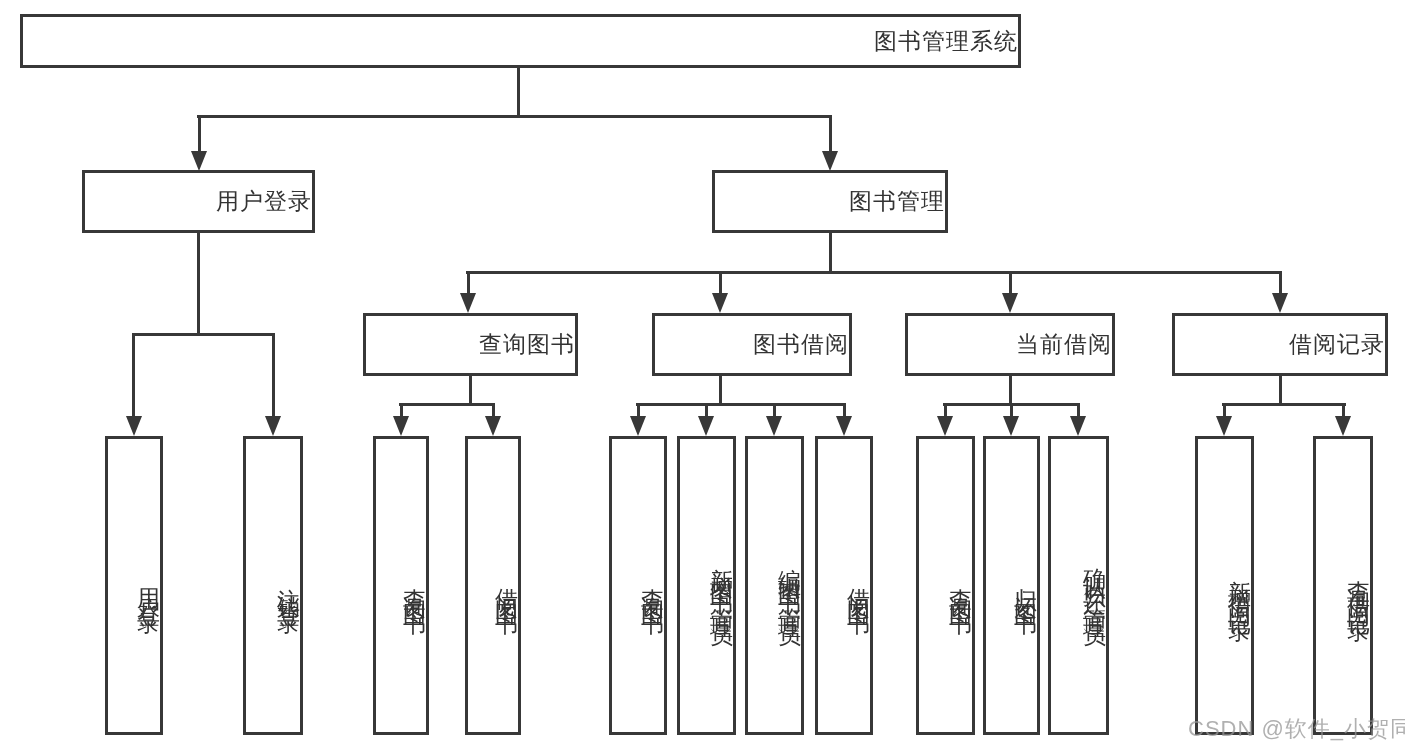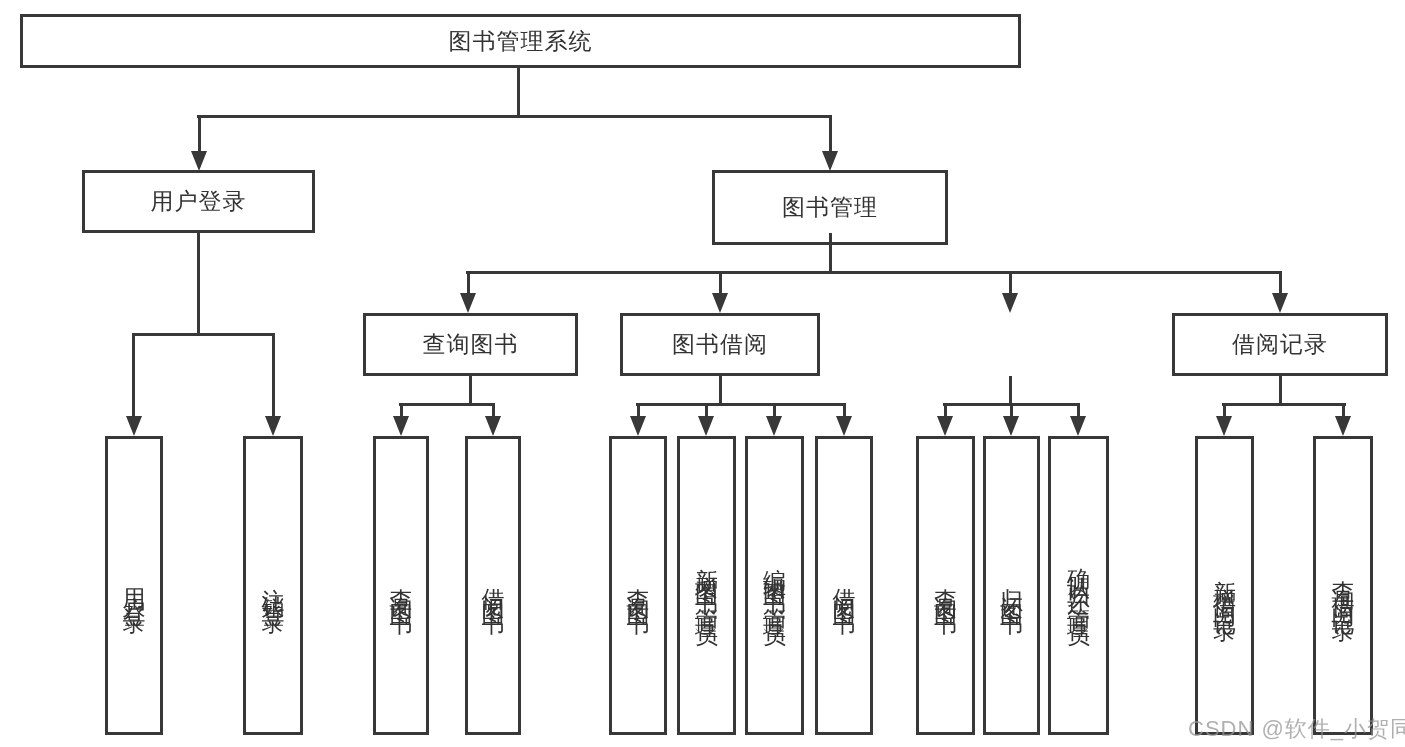--- a/index.html
+++ b/index.html
@@ -4,21 +4,21 @@
 <style>
   html,body { margin:0; padding:0; background:#ffffff; }
   .canvas {
     position:relative; width:1405px; height:747px; overflow:hidden;
     background:#ffffff; font-family:"Liberation Sans","DejaVu Sans",sans-serif;
     color:#333333;
   }
   .node {
     position:absolute; box-sizing:border-box;
     border:3px solid #383838; background:#ffffff;
-    display:flex; align-items:center; justify-content:center;
+    display:flex; align-items:center; justify-content:flex-end;
     font-size:23px; color:#333333; letter-spacing:1px;
   }
   .vnode-text {
     writing-mode:vertical-rl; text-orientation:mixed;
     letter-spacing:8px; line-height:1; font-size:23px; color:#333333;
   }
   .vline, .hline { position:absolute; background:#383838; }
   .arrowhead {
     position:absolute; width:0; height:0;
     border-left:8px solid transparent; border-right:8px solid transparent;
@@ -35,29 +35,32 @@
 
 <div class="canvas">
 
   <div class="node" style="left:20px;top:14px;width:1001px;height:54px">
     <span>图书管理系统</span>
   </div>
 
   <div class="node" style="left:82px;top:170px;width:233px;height:63px">
     <span>用户登录</span>
   </div>
-  <div class="node" style="left:712px;top:170px;width:236px;height:75px">
+  <div class="node" style="left:712px;top:170px;width:236px;height:63px">
     <span>图书管理</span>
   </div>
 
   <div class="node" style="left:363px;top:313px;width:215px;height:63px">
     <span>查询图书</span>
   </div>
-  <div class="node" style="left:620px;top:313px;width:200px;height:63px">
+  <div class="node" style="left:652px;top:313px;width:200px;height:63px">
     <span>图书借阅</span>
+  </div>
+  <div class="node" style="left:905px;top:313px;width:210px;height:63px">
+    <span>当前借阅</span>
   </div>
   <div class="node" style="left:1172px;top:313px;width:216px;height:63px">
     <span>借阅记录</span>
   </div>
 
   <div class="node" style="left:105px;top:436px;width:58px;height:299px">
     <span class="vnode-text">用户登录</span>
   </div>
   <div class="node" style="left:243px;top:436px;width:60px;height:299px">
     <span class="vnode-text">注销登录</span>

